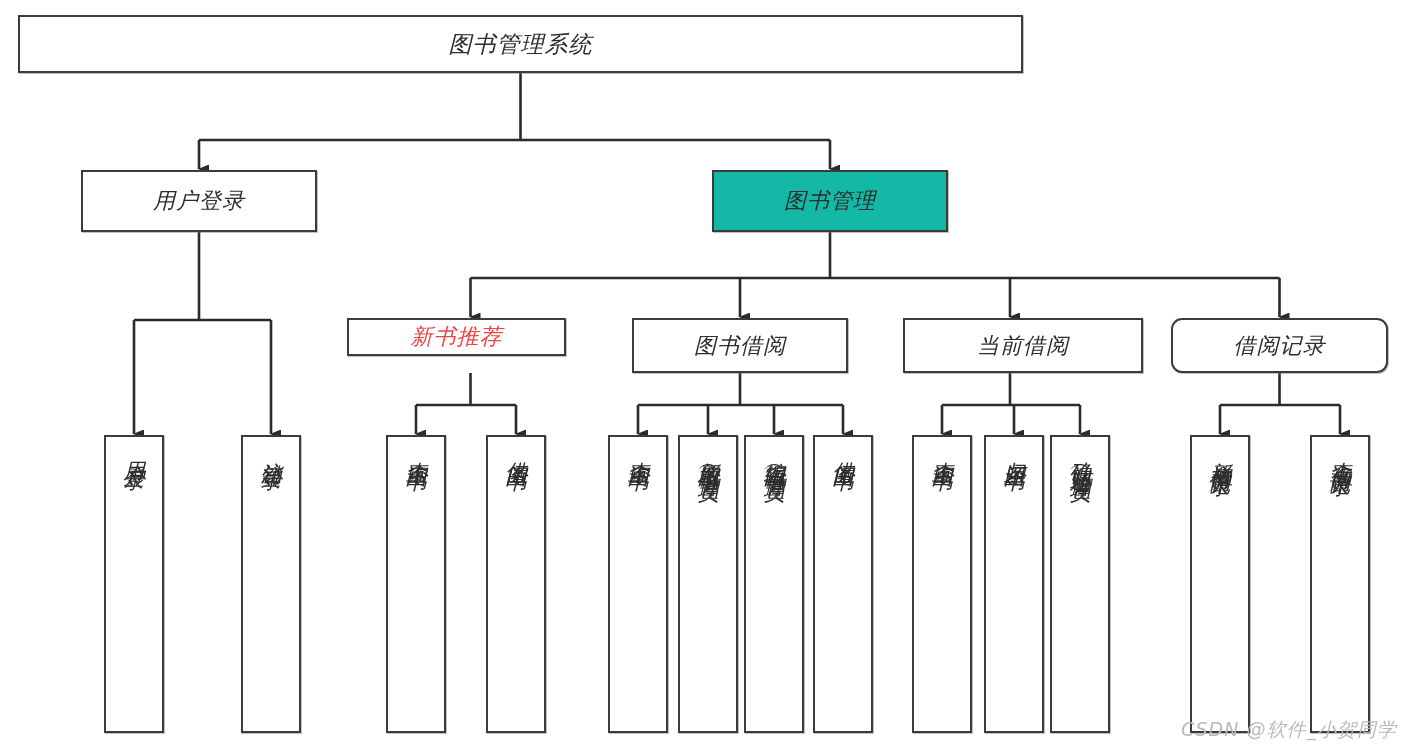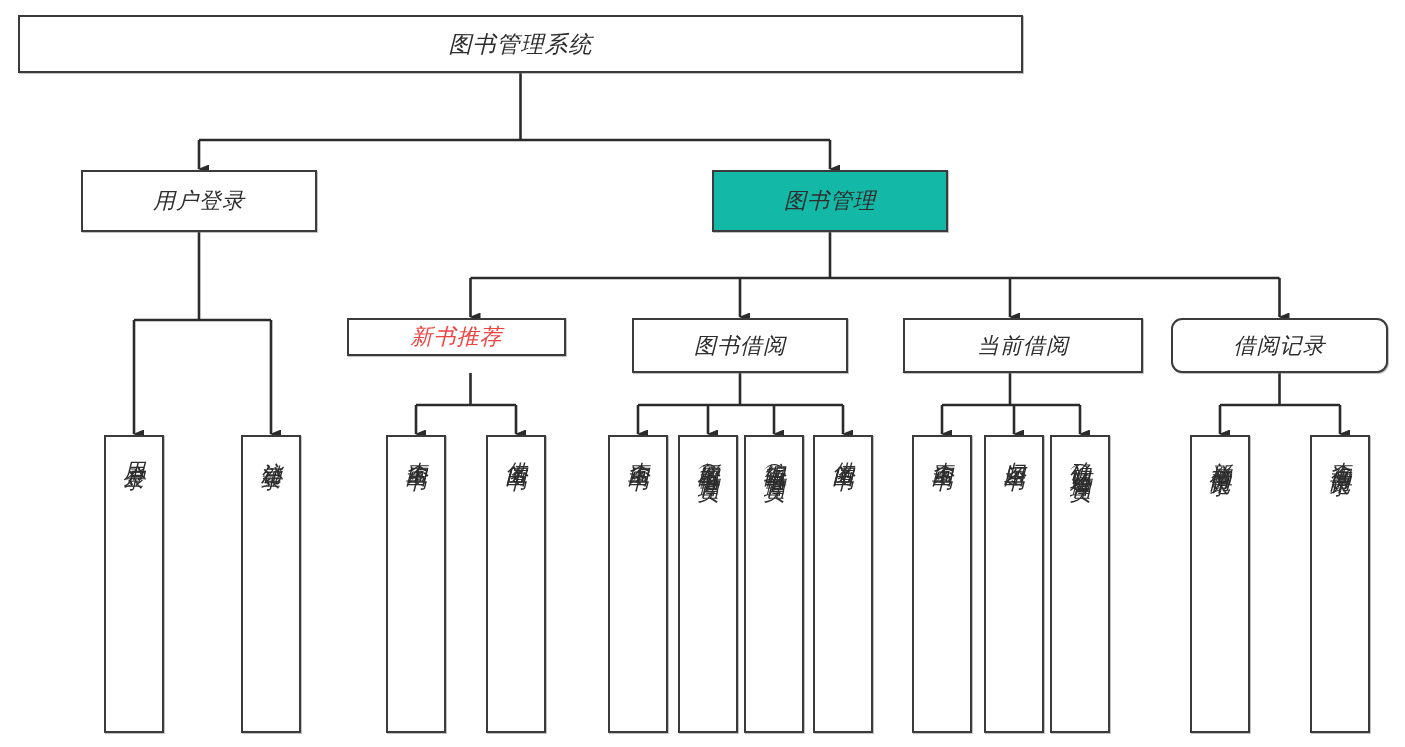--- a/index.html
+++ b/index.html
@@ -180,13 +180,14 @@
         <span class="vlabel">确认归还（管理员）</span>
       </div>
       <div class="node vert" style="left: 1190px; top: 435px; width: 60px; height: 298px; border-color: rgb(59, 59, 59); background: rgb(255, 255, 255); color: rgb(45, 45, 45);">
         <span class="vlabel">新增借阅记录</span>
       </div>
       <div class="node vert" style="left: 1310px; top: 435px; width: 60px; height: 298px; border-color: rgb(59, 59, 59); background: rgb(255, 255, 255); color: rgb(45, 45, 45);">
         <span class="vlabel">查询借阅记录</span>
       </div>
     </div>
 
+  <div id="watermark">CSDN @软件_小贺同学</div>
 </div>
 
 </body></html>

